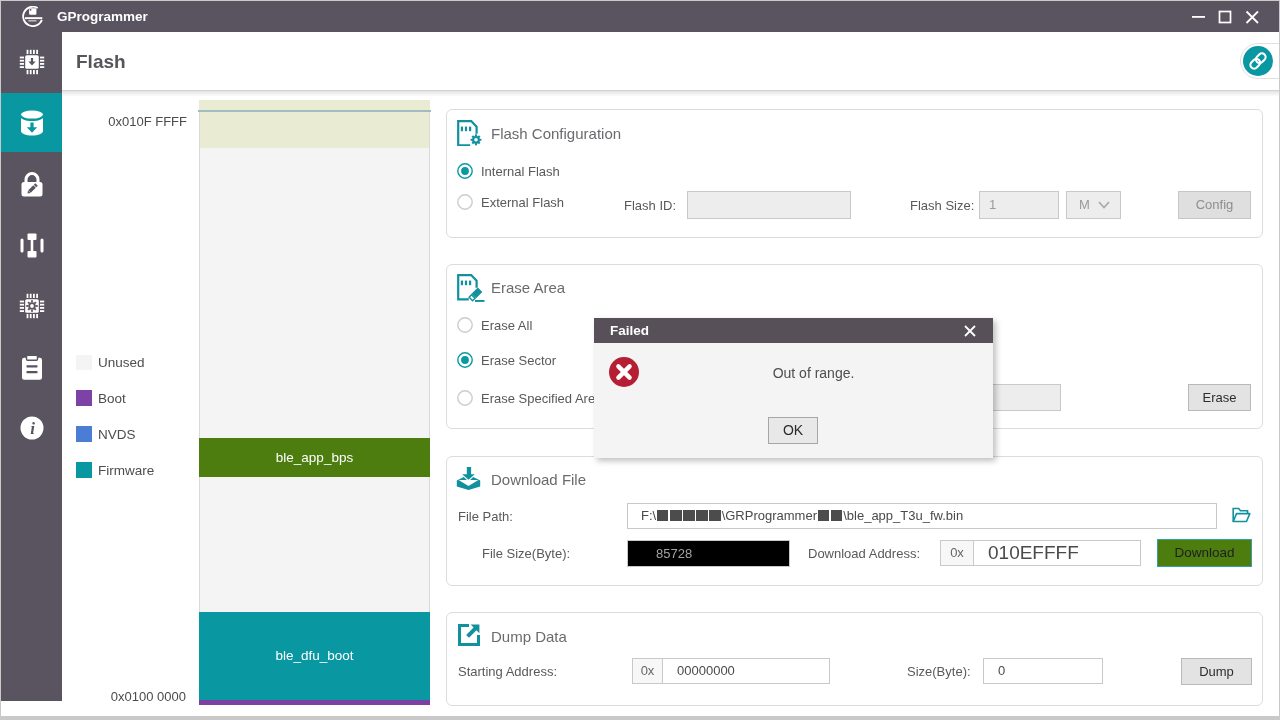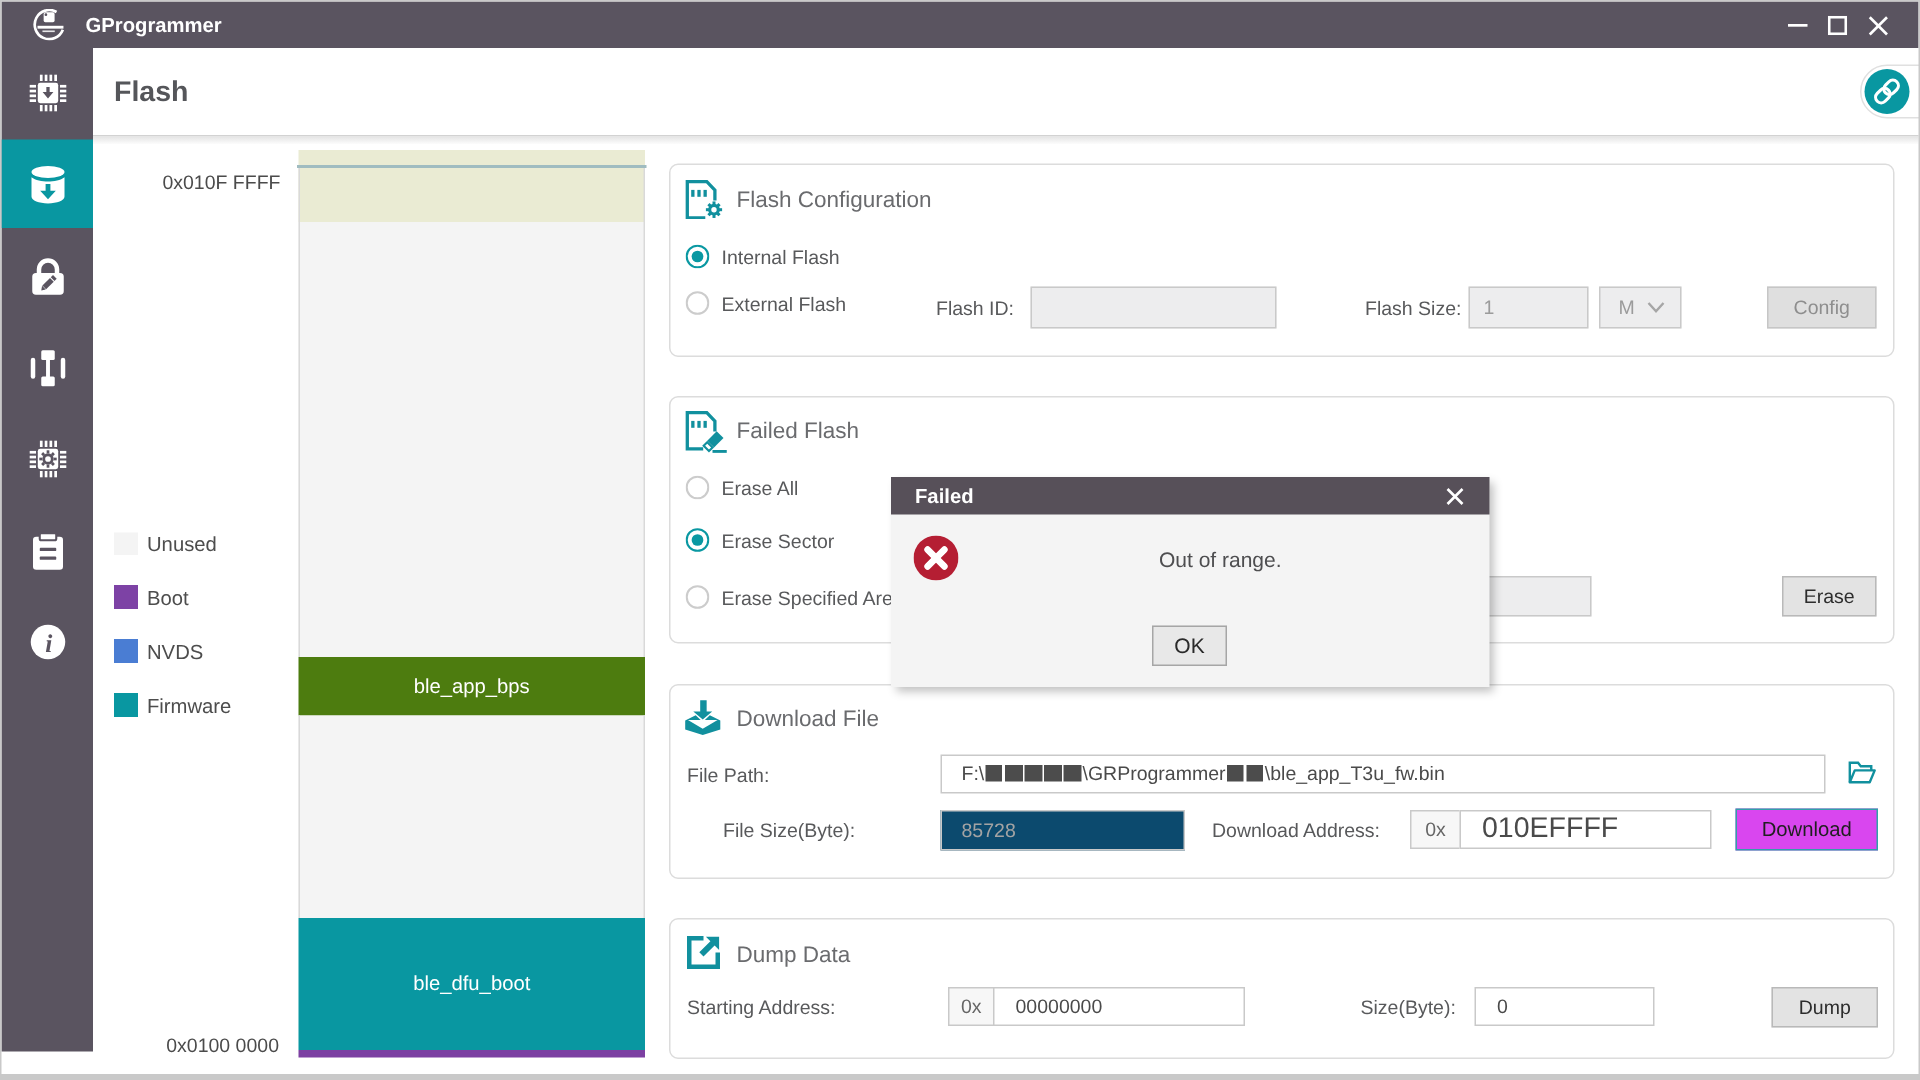--- a/index.html
+++ b/index.html
@@ -226,21 +226,21 @@
       <rect x="4.8" y="7.6" width="2.2" height="4.6"></rect>
         <rect x="8.9" y="7.6" width="2.2" height="4.6"></rect>
         <rect x="13" y="7.6" width="2.2" height="4.6"></rect>
     </g>
     <g transform="translate(21.8 14.5) rotate(45)">
       <rect x="0" y="0" width="6.4" height="8.9" fill="#11909e"></rect>
       <rect x="0.7" y="9.6" width="5" height="3.4" fill="none" stroke="#11909e" stroke-width="1.4"></rect>
     </g>
     <rect x="19" y="27" width="9.5" height="1.9" fill="#11909e"></rect>
   </svg>
-  <div class="abs" style="left:491px;top:279px;font-size:15px;color:#6a6b6e;">Failed Flash</div>
+  <div class="abs" style="left:491px;top:279px;font-size:15px;color:#6a6b6e;">Erase Area</div>
 
   <svg class="abs" style="left:457px;top:317px;" width="16" height="16" viewBox="0 0 16 16">
     <circle cx="8" cy="8" r="7.2" fill="#fff" stroke="#cccccc" stroke-width="1.4"></circle>
   </svg>
   <div class="abs lbl" style="left:481px;top:318px;">Erase All</div>
 
   <svg class="abs" style="left:457px;top:352px;" width="16" height="16" viewBox="0 0 16 16">
     <circle cx="8" cy="8" r="7.2" fill="#fff" stroke="#0a98a2" stroke-width="1.4"></circle>
     <circle cx="8" cy="8" r="3.9" fill="#0a98a2"></circle>
   </svg>
@@ -263,25 +263,25 @@
   <div class="abs" style="left:491px;top:471px;font-size:15px;color:#6a6b6e;">Download File</div>
 
   <div class="abs lbl" style="left:458px;top:509px;">File Path:</div>
   <div class="abs" style="left:627px;top:503px;width:590px;height:26px;background:#fff;border:1px solid #c9c9c9;color:#4a4a4a;font-size:13px;line-height:24px;padding-left:13px;">F:\<span class="cjk"></span><span class="cjk"></span><span class="cjk"></span><span class="cjk"></span><span class="cjk"></span>\GRProgrammer<span class="cjk"></span><span class="cjk"></span>\ble_app_T3u_fw.bin</div>
   <svg class="abs" style="left:1232px;top:507px;" width="19" height="16" viewBox="0 0 19 16">
     <path d="M1.2 14.5 V1.5 h5.5 l1.8 2.3 h7 v2.8" fill="none" stroke="#11909e" stroke-width="1.6"></path>
     <path d="M1.2 14.5 L4.5 6.6 h13.3 L14.5 14.5 Z" fill="none" stroke="#11909e" stroke-width="1.6" stroke-linejoin="round"></path>
   </svg>
 
   <div class="abs lbl" style="left:482px;top:546px;">File Size(Byte):</div>
-  <div class="abs" style="left:627px;top:540px;width:163px;height:27px;background:#0c4a6e;border:1px solid #c9c9c9;color:#a3a3a3;font-size:13px;line-height:25px;padding-left:13px;">85728</div>
+  <div class="abs" style="left:627px;top:540px;width:163px;height:27px;background:#000000;border:1px solid #c9c9c9;color:#a3a3a3;font-size:13px;line-height:25px;padding-left:28px;">85728</div>
   <div class="abs lbl" style="left:808px;top:546px;">Download Address:</div>
   <div class="abs" style="left:940px;top:540px;width:34px;height:26px;background:#f7f7f7;border:1px solid #c9c9c9;color:#666;font-size:13px;text-align:center;line-height:24px;">0x</div>
   <div class="abs" style="left:973px;top:540px;width:168px;height:26px;background:#fff;border:1px solid #c9c9c9;color:#4a4a4a;font-size:19px;line-height:24px;padding-left:14px;">010EFFFF</div>
-  <div class="abs" style="left:1157px;top:539px;width:95px;height:28px;background:#d946ef;border:1px solid #31a0a8;color:#1f1f1f;font-size:13.5px;text-align:center;line-height:26px;">Download</div>
+  <div class="abs" style="left:1157px;top:539px;width:95px;height:28px;background:#4d7c0f;border:1px solid #31a0a8;color:#1f1f1f;font-size:13.5px;text-align:center;line-height:26px;">Download</div>
 
   <div class="abs" style="left:446px;top:612px;width:817px;height:94px;border:1px solid #dcdcdc;border-radius:6px;"></div>
   <svg class="abs" style="left:458px;top:624px;" width="22" height="22" viewBox="0 0 22 22">
     <path d="M11 1.5 H1.5 V20.5 H20.5 V11" fill="none" stroke="#11909e" stroke-width="3"></path>
     <path d="M12.6 0.5 H21.4 V9.3 L18.4 6.3 L11 13.7 L8.2 10.9 L15.6 3.5 Z" fill="#11909e"></path>
   </svg>
   <div class="abs" style="left:491px;top:628px;font-size:15px;color:#6a6b6e;">Dump Data</div>
 
   <div class="abs lbl" style="left:458px;top:664px;">Starting Address:</div>
   <div class="abs" style="left:632px;top:658px;width:31px;height:26px;background:#f7f7f7;border:1px solid #c9c9c9;color:#666;font-size:13px;text-align:center;line-height:24px;">0x</div>

